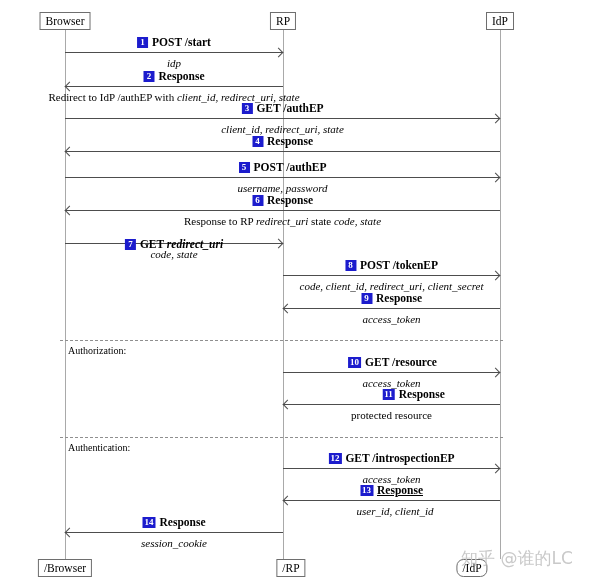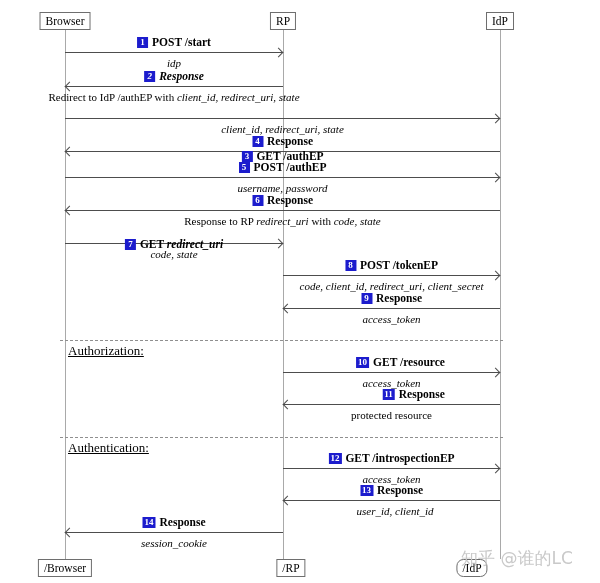--- a/index.html
+++ b/index.html
@@ -77,24 +77,23 @@
   }
   .it { font-style: italic; }
   .divider {
     position: absolute;
     border-top: 1px dashed var(--divider, #8f8f8f);
     height: 0;
     z-index: 1;
   }
   .section-label {
     position: absolute;
-    font-size: 13px;
+    font-size: 10px;
     line-height: 12px;
     z-index: 3;
-    text-decoration: underline;
   }
   .watermark {
     position: absolute;
     left: 461px;
     top: 548px;
     font-size: 17px;
     line-height: 20px;
     color: var(--watermark, #c9c9c9);
     white-space: nowrap;
     z-index: 7;
@@ -118,62 +117,62 @@
     <div class="divider" style="left: 60px; top: 340px; width: 443px;"></div>
     <div class="section-label" style="left: 68px; top: 345px;">Authorization:</div>
     <div class="divider" style="left: 60px; top: 437px; width: 443px;"></div>
     <div class="section-label" style="left: 68px; top: 442px;">Authentication:</div>
     <div class="msg-line" style="left: 65px; top: 52px; width: 218px;"></div>
     <div class="chev right" style="top: 49px; left: 275px;"></div>
     <div class="msg-label" style="left: 174px; top: 36px;"><span class="badge">1</span><span>POST /start</span></div>
     <div class="msg-params" style="left: 174px; top: 57px;"><span class="it">idp</span></div>
     <div class="msg-line" style="left: 65px; top: 86px; width: 218px;"></div>
     <div class="chev left" style="top: 83px; left: 66px;"></div>
-    <div class="msg-label" style="left: 174px; top: 70px; font-style: italic;"><span class="badge">2</span><span>Response</span></div>
+    <div class="msg-label" style="left: 174px; top: 70px;"><span class="badge">2</span><span>Response</span></div>
     <div class="msg-params" style="left: 174px; top: 91px;"><span>Redirect to IdP /authEP with </span><span class="it">client_id, redirect_uri, state</span></div>
     <div class="msg-line" style="left: 65px; top: 118px; width: 435px;"></div>
     <div class="chev right" style="top: 115px; left: 492px;"></div>
-    <div class="msg-label" style="left: 282.5px; top: 102px; margin-top: 48px;"><span class="badge">3</span><span>GET /authEP</span></div>
+    <div class="msg-label" style="left: 282.5px; top: 102px;"><span class="badge">3</span><span>GET /authEP</span></div>
     <div class="msg-params" style="left: 282.5px; top: 123px;"><span class="it">client_id, redirect_uri, state</span></div>
     <div class="msg-line" style="left: 65px; top: 151px; width: 435px;"></div>
     <div class="chev left" style="top: 148px; left: 66px;"></div>
     <div class="msg-label" style="left: 282.5px; top: 135px;"><span class="badge">4</span><span>Response</span></div>
     <div class="msg-line" style="left: 65px; top: 177px; width: 435px;"></div>
     <div class="chev right" style="top: 174px; left: 492px;"></div>
     <div class="msg-label" style="left: 282.5px; top: 161px;"><span class="badge">5</span><span>POST /authEP</span></div>
     <div class="msg-params" style="left: 282.5px; top: 182px; text-align: right;"><span class="it">username, password</span></div>
     <div class="msg-line" style="left: 65px; top: 210px; width: 435px;"></div>
     <div class="chev left" style="top: 207px; left: 66px;"></div>
     <div class="msg-label" style="left: 282.5px; top: 194px;"><span class="badge">6</span><span>Response</span></div>
-    <div class="msg-params" style="left: 282.5px; top: 215px;"><span>Response to RP </span><span class="it">redirect_uri</span><span> with </span><span class="it">code, state</span></div>
+    <div class="msg-params" style="left: 282.5px; top: 215px;"><span>Response to RP </span><span class="it">redirect_uri</span><span> state </span><span class="it">code, state</span></div>
     <div class="msg-line" style="left: 65px; top: 243px; width: 218px;"></div>
     <div class="chev right" style="top: 240px; left: 275px;"></div>
     <div class="msg-label" style="left: 174px; top: 227px; margin-top: 11px;"><span class="badge">7</span><span>GET </span><span class="it">redirect_uri</span></div>
     <div class="msg-params" style="left: 174px; top: 248px;"><span class="it">code, state</span></div>
     <div class="msg-line" style="left: 283px; top: 275px; width: 217px;"></div>
     <div class="chev right" style="top: 272px; left: 492px;"></div>
     <div class="msg-label" style="left: 391.5px; top: 259px;"><span class="badge">8</span><span>POST /tokenEP</span></div>
     <div class="msg-params" style="left: 391.5px; top: 280px;"><span class="it">code, client_id, redirect_uri, client_secret</span></div>
     <div class="msg-line" style="left: 283px; top: 308px; width: 217px;"></div>
     <div class="chev left" style="top: 305px; left: 284px;"></div>
     <div class="msg-label" style="left: 391.5px; top: 292px;"><span class="badge">9</span><span>Response</span></div>
     <div class="msg-params" style="left: 391.5px; top: 313px;"><span class="it">access_token</span></div>
     <div class="msg-line" style="left: 283px; top: 372px; width: 217px;"></div>
     <div class="chev right" style="top: 369px; left: 492px;"></div>
-    <div class="msg-label" style="left: 387px; top: 356px; padding-left: 27px;"><span class="badge">10</span><span>GET /resource</span></div>
+    <div class="msg-label" style="left: 379px; top: 356px; padding-left: 27px;"><span class="badge">10</span><span>GET /resource</span></div>
     <div class="msg-params" style="left: 391.5px; top: 377px;"><span class="it">access_token</span></div>
     <div class="msg-line" style="left: 283px; top: 404px; width: 217px;"></div>
     <div class="chev left" style="top: 401px; left: 284px;"></div>
     <div class="msg-label" style="left: 391.5px; top: 388px; padding-left: 44px;"><span class="badge">11</span><span>Response</span></div>
     <div class="msg-params" style="left: 391.5px; top: 409px;"><span>protected resource</span></div>
     <div class="msg-line" style="left: 283px; top: 468px; width: 217px;"></div>
     <div class="chev right" style="top: 465px; left: 492px;"></div>
     <div class="msg-label" style="left: 391.5px; top: 452px;"><span class="badge">12</span><span>GET /introspectionEP</span></div>
     <div class="msg-params" style="left: 391.5px; top: 473px;"><span class="it">access_token</span></div>
     <div class="msg-line" style="left: 283px; top: 500px; width: 217px;"></div>
     <div class="chev left" style="top: 497px; left: 284px;"></div>
-    <div class="msg-label" style="left: 391.5px; top: 484px;"><span class="badge">13</span><span>Response</span></div>
+    <div class="msg-label" style="left: 391.5px; top: 484px; text-decoration: underline;"><span class="badge">13</span><span>Response</span></div>
     <div class="msg-params" style="left: 369px; top: 505px; margin-left: 26px;"><span class="it">user_id, client_id</span></div>
     <div class="msg-line" style="left: 65px; top: 532px; width: 218px;"></div>
     <div class="chev left" style="top: 529px; left: 66px;"></div>
     <div class="msg-label" style="left: 174px; top: 516px;"><span class="badge">14</span><span>Response</span></div>
     <div class="msg-params" style="left: 174px; top: 537px;"><span class="it">session_cookie</span></div>
   </div>
 
 </body></html>

